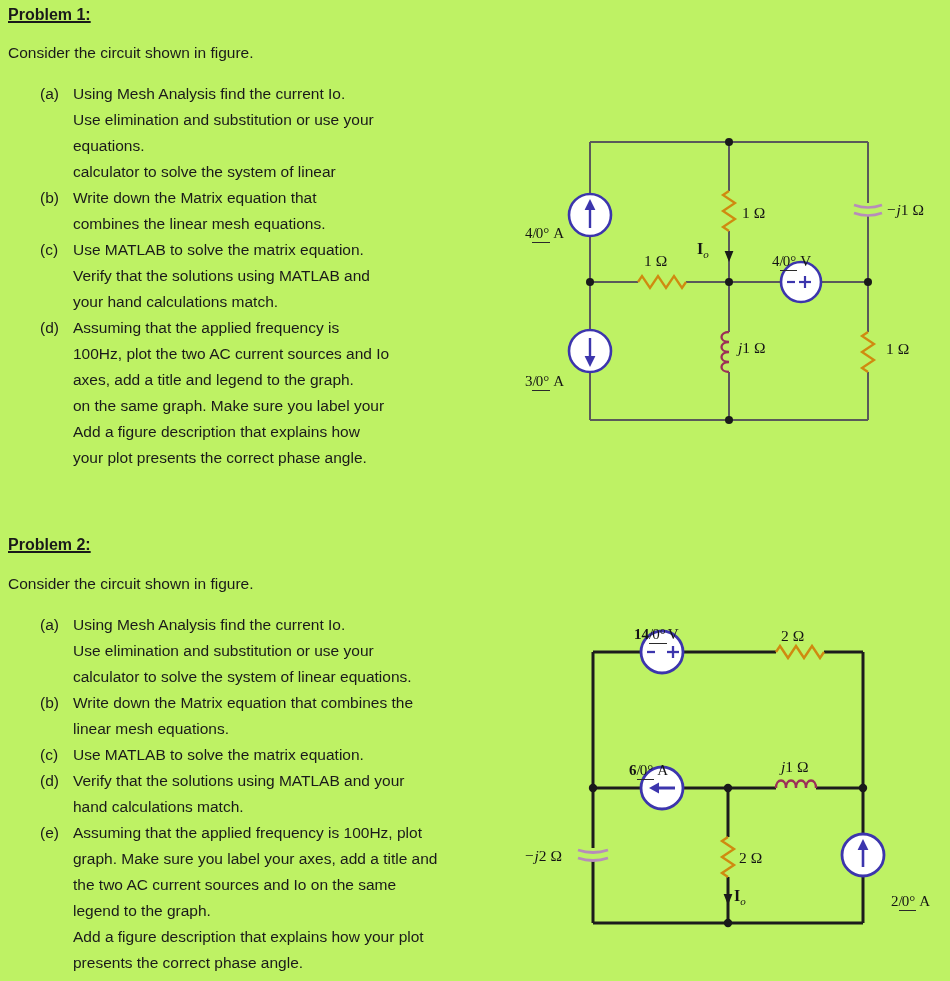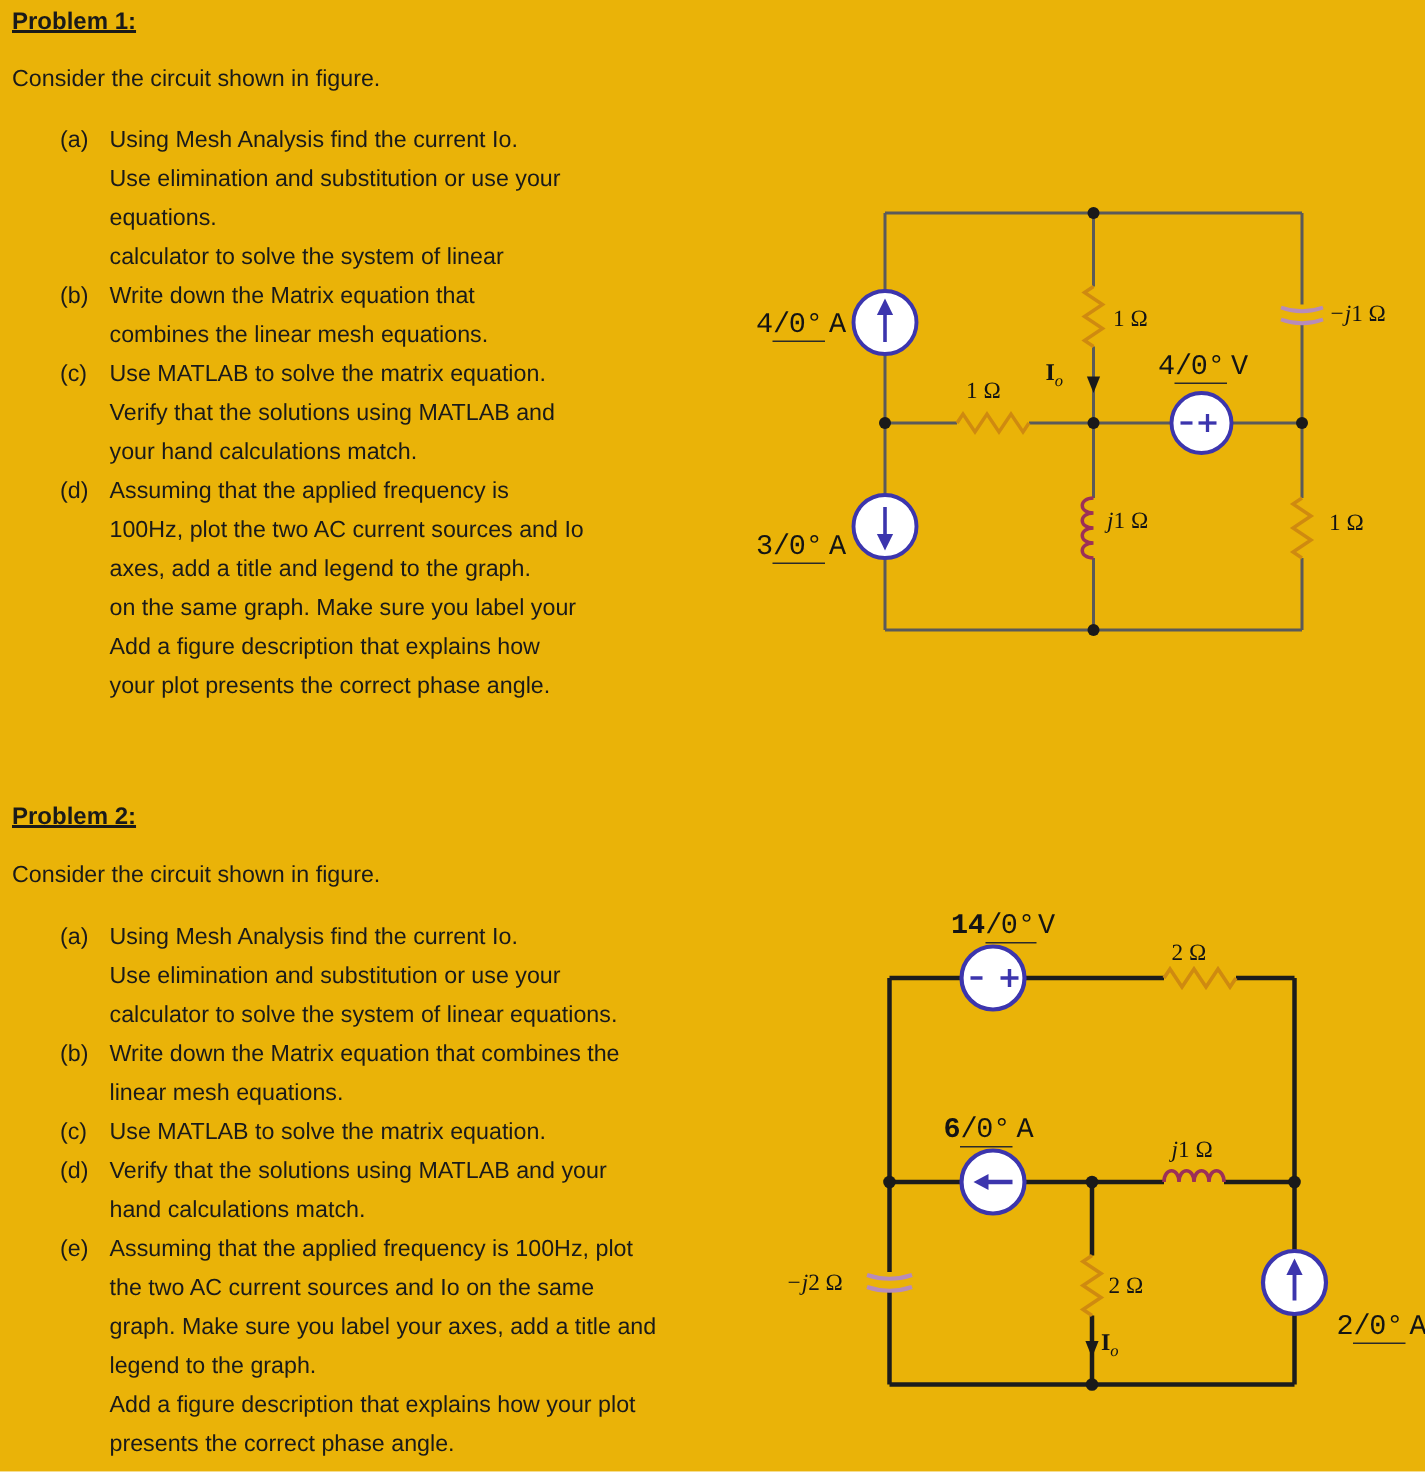--- a/index.html
+++ b/index.html
@@ -1,28 +1,28 @@
 <!DOCTYPE html>
 <html><head>
 <meta charset="utf-8">
 <style>
   html,body{margin:0;padding:0;background:#fff;}
-  .page{position:relative;width:950px;height:981px;background:#eab308;overflow:hidden;
+  .page{position:relative;width:950px;height:981px;background:#bef264;overflow:hidden;
         font-family:"Liberation Sans",sans-serif;color:#1a1a1a;}
   .h{position:absolute;font-size:16px;font-weight:700;text-decoration:underline;
      text-decoration-thickness:1.5px;white-space:nowrap;}
   .intro{position:absolute;font-size:15.5px;white-space:nowrap;}
   .list{position:absolute;font-size:15.5px;}
   .item{display:flex;}
   .ilabel{width:33px;line-height:26px;flex:none;}
   .iline{line-height:26px;white-space:nowrap;}
   .circuit{position:absolute;}
   .circuit svg{position:absolute;left:0;top:0;}
   .lbl{position:absolute;white-space:nowrap;}
-  .phasor{font-family:Liberation Mono, monospace;font-size:19px;color:#141414;}
+  .phasor{font-family:Liberation Serif, serif;font-size:15px;color:#141414;margin-top:20px;}
   .phasor .ang{display:inline-block;border-bottom:1.4px solid #2a2a2a;padding:0 1px 0 0;line-height:1.05;}
   .phasor .sl{display:inline-block;margin-right:-1px;}
   .phasor .unit{margin-left:3px;}
   .phasor.bold .mag{font-weight:700;}
   .imp{font-family:"Liberation Serif",serif;font-size:15.5px;color:#141414;}
   .imp .jj{font-style:italic;}
   .io{font-family:"Liberation Serif",serif;font-size:16px;font-weight:700;color:#141414;}
   .io sub{font-size:11px;font-style:italic;font-weight:400;}
   .ralign{text-align:right;}
 </style>
@@ -171,22 +171,22 @@
       <div class="ilabel">(d)</div>
       <div>
         <div class="iline">Verify that the solutions using MATLAB and your</div>
         <div class="iline">hand calculations match.</div>
       </div>
     </div>
     <div class="item">
       <div class="ilabel">(e)</div>
       <div>
         <div class="iline">Assuming that the applied frequency is 100Hz, plot</div>
+        <div class="iline">graph. Make sure you label your axes, add a title and</div>
         <div class="iline">the two AC current sources and Io on the same</div>
-        <div class="iline">graph. Make sure you label your axes, add a title and</div>
         <div class="iline">legend to the graph.</div>
         <div class="iline">Add a figure description that explains how your plot</div>
         <div class="iline">presents the correct phase angle.</div>
       </div>
     </div>
   </div>
 
   <div class="circuit" style="left:500px;top:595px;width:450px;height:345px;">
     <svg width="450" height="345" viewBox="0 0 450 345">
       <g stroke="#1c1c1c" stroke-width="3" fill="none">

